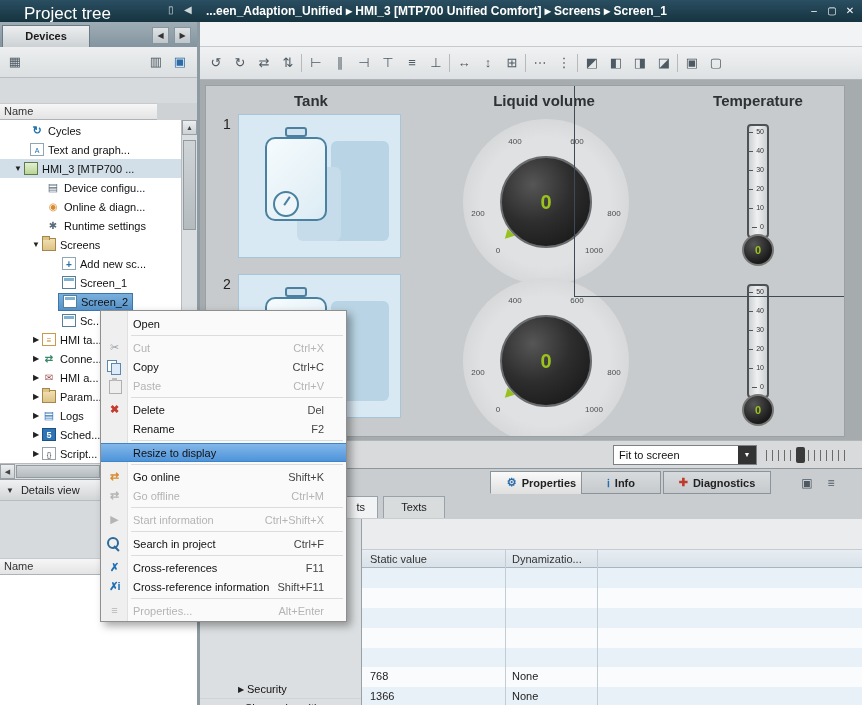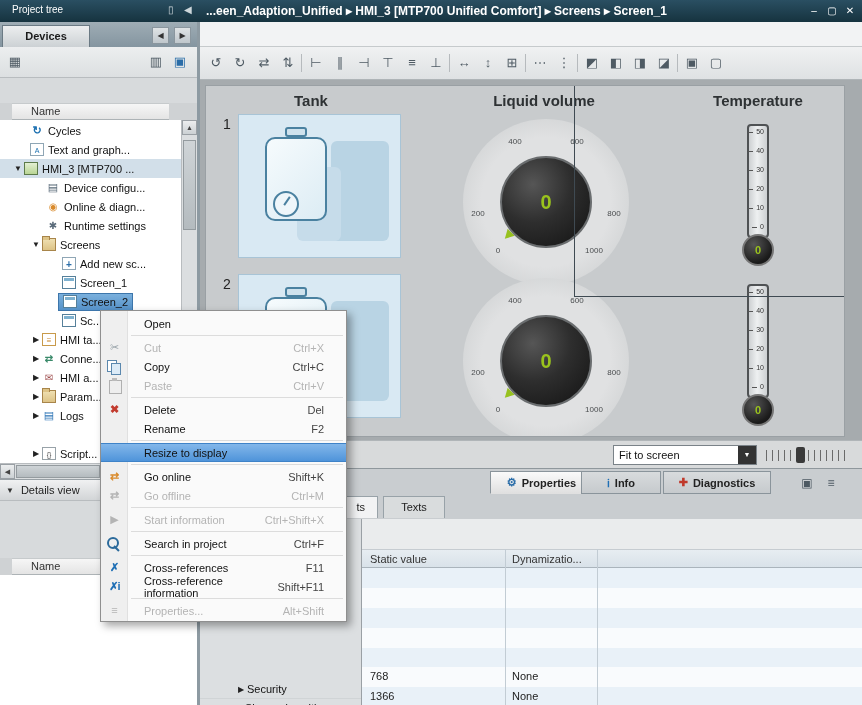--- a/index.html
+++ b/index.html
@@ -2,33 +2,33 @@
 <html><head>
 <meta charset="utf-8">
 <style>
   *{margin:0;padding:0;box-sizing:border-box}
   body{font-family:"Liberation Sans",sans-serif;font-size:11px;color:#111;background:#888}
   #app{position:relative;width:862px;height:705px;background:#cfd2d4;overflow:hidden}
   .g::before{content:attr(data-glyph)}
 
   
   #titlebar{position:absolute;left:0;top:0;width:862px;height:22px;background:linear-gradient(#2a4f62,#16333f);color:#fff}
-  .tb-title{position:absolute;left:12px;top:4px;font-size:10px;color:#fff}
+  .tb-title{position:absolute;left:24px;top:4px;font-size:17px;color:#fff}
   .tb-pin{position:absolute;top:4px;font-size:10px;color:#cdd6da}
   .breadcrumb{position:absolute;left:206px;top:4px;font-size:12px;font-weight:bold;color:#fff;white-space:nowrap}
   .winbtn{position:absolute;top:3px;width:16px;height:16px;text-align:center;line-height:16px;font-size:10px;color:#fff}
 
   
   #devrow{position:absolute;left:0;top:22px;width:197px;height:25px;background:linear-gradient(#9fadb5,#8495a0)}
   .tab-devices{position:absolute;left:2px;top:3px;width:88px;height:22px;background:linear-gradient(#eceeef,#ccd1d4);border:1px solid #6b7a84;border-bottom:none;text-align:center;line-height:20px;font-weight:bold;color:#1a1a1a}
   .navbtn{position:absolute;top:5px;width:17px;height:17px;background:linear-gradient(#dfe3e5,#bfc7cc);border:1px solid #8a969e;text-align:center;line-height:15px;font-size:8px;color:#333}
   #treebar{position:absolute;left:0;top:47px;width:197px;height:31px;background:linear-gradient(#eceeef,#dcdfe1);border-bottom:1px solid #b8bcbf}
   .tbi2{position:absolute;width:20px;height:20px;line-height:20px;text-align:center;font-size:13px;color:#4e5a63}
   #treegap{position:absolute;left:0;top:78px;width:197px;height:25px;background:#d7dadc}
-  .colhdr{position:absolute;left:12px;width:157px;height:17px;background:linear-gradient(#f6f6f6,#e4e4e4);border-bottom:1px solid #adb3b6;border-top:1px solid #c6cacc;line-height:15px;padding-left:19px;color:#333}
+  .colhdr{position:absolute;left:0;width:157px;height:17px;background:linear-gradient(#f6f6f6,#e4e4e4);border-bottom:1px solid #adb3b6;border-top:1px solid #c6cacc;line-height:15px;padding-left:4px;color:#333}
 
   
   #tree{position:absolute;left:0;top:120px;width:181px;height:343px;background:#fff;overflow:hidden}
   .trow{position:absolute;left:0;width:181px;height:19px;display:flex;align-items:center}
   .trow-hl{background:#d2dfe9}
   .tarrow{width:12px;flex:0 0 12px;font-size:8px;color:#222;text-align:center}
   .tsp{flex:0 0 auto}
   .ti{width:14px;height:13px;flex:0 0 14px;margin-right:4px;position:relative;font-size:9px;line-height:13px;text-align:center}
   .tlabel{white-space:nowrap;color:#111}
   .tsel{display:flex;align-items:center;background:linear-gradient(#7ab0dd,#5591c8);border:1px solid #3d76ab;height:18px;padding:0 4px}
@@ -122,21 +122,21 @@
   .phdr span{position:absolute;top:3px;color:#333}
   .prow{position:absolute;left:0;width:500px}
   .pcell{position:absolute;top:3px;color:#222}
   .pcol{position:absolute;width:1px;background:#c2ccd4}
 
   
   #ctxmenu{position:absolute;left:100px;top:310px;width:247px;height:312px;background:#fafafa;border:1px solid #8f8f8f;box-shadow:4px 4px 8px rgba(0,0,0,.35);z-index:100}
   #ctxmenu::before{content:"";position:absolute;left:0;top:0;bottom:0;width:26px;background:#efefef;border-right:1px solid #e0e0e0}
   .mitem{position:absolute;left:0;width:245px;height:19px;display:flex;align-items:center}
   .mico{flex:0 0 27px;text-align:center;font-size:11px;position:relative;height:19px;line-height:19px}
-  .mlabel{margin-left:16px;color:#111}
+  .mlabel{margin-left:5px;color:#111}
   .mshort{margin-left:auto;margin-right:22px;color:#444}
   .mitem.disabled .mlabel,.mitem.disabled .mshort{color:#b4b4b4}
   .mitem.hl{background:linear-gradient(#83b7ea,#4f94da);border-top:1px solid #3f83c8;border-bottom:1px solid #3f83c8}
   .msep{position:absolute;left:30px;right:3px;height:1px;background:#dcdcdc}
   .mi-cut::before{content:"✂";color:#9aa4aa}
   .mi-delete::before{content:"✖";color:#c23b2e;font-weight:bold}
   .mi-go-online::before{content:"⇄";color:#d98a2b;font-weight:bold}
   .mi-go-offline::before{content:"⇄";color:#b4b4b4;font-weight:bold}
   .mi-simulation::before{content:"▶";color:#b4b4b4}
   .mi-xref::before{content:"✗";color:#1f6fb5;font-weight:bold}
@@ -260,20 +260,26 @@
       <span class="tsp" style="width:30px"></span>
         <span class="tarrow g" data-glyph="▶"></span>
       <span class="ti ti-folder"></span>
       <span class="tlabel">Param...</span>
     </div>
     <div class="trow" style="top:286px">
       <span class="tsp" style="width:30px"></span>
         <span class="tarrow g" data-glyph="▶"></span>
       <span class="ti ti-logs"></span>
       <span class="tlabel">Logs</span>
+    </div>
+    <div class="trow" style="top:305px">
+      <span class="tsp" style="width:30px"></span>
+        <span class="tarrow g" data-glyph="▶"></span>
+      <span class="ti ti-sched"></span>
+      <span class="tlabel">Sched...</span>
     </div>
     <div class="trow" style="top:324px">
       <span class="tsp" style="width:30px"></span>
         <span class="tarrow g" data-glyph="▶"></span>
       <span class="ti ti-scripts"></span>
       <span class="tlabel">Script...</span>
     </div>
   </div>
 
   <div id="vscroll">
@@ -551,17 +557,17 @@
     </div>
     <div class="mitem" style="top:266px">
       <span class="mico mi-xrefi"></span>
       <span class="mlabel">Cross-reference information</span>
       <span class="mshort">Shift+F11</span>
     </div>
     <div class="msep" style="top:287px"></div>
     <div class="mitem disabled" style="top:290px">
       <span class="mico mi-props"></span>
       <span class="mlabel">Properties...</span>
-      <span class="mshort">Alt+Shift</span>
+      <span class="mshort">Alt+Enter</span>
     </div>
   </div>
 
 </div>
 
 </body></html>

